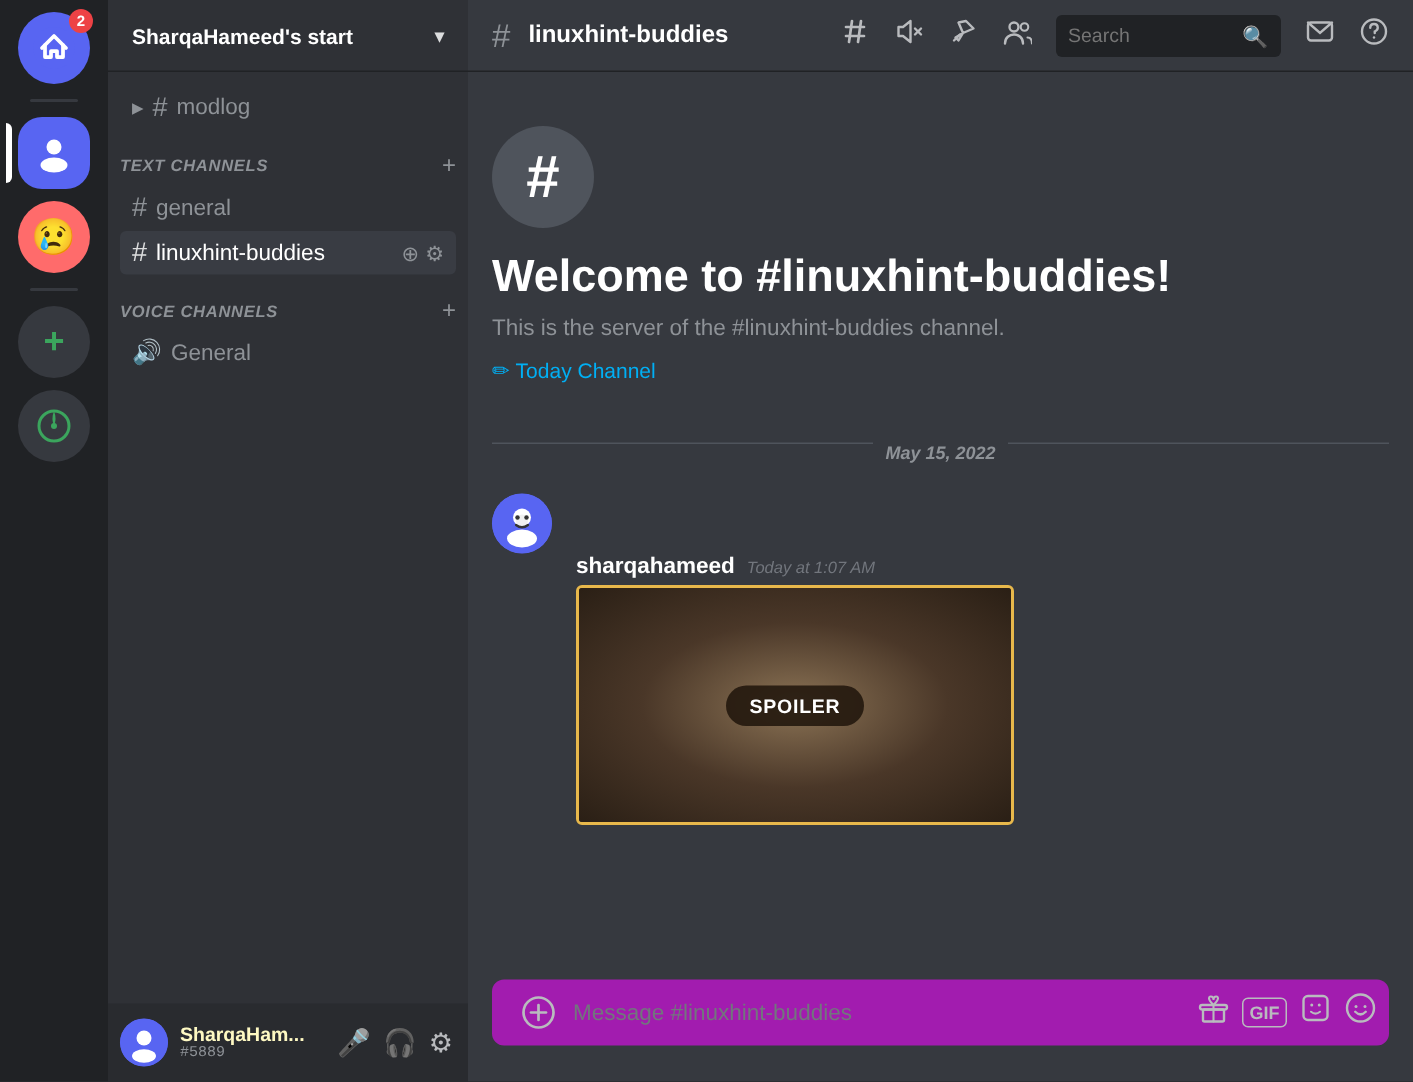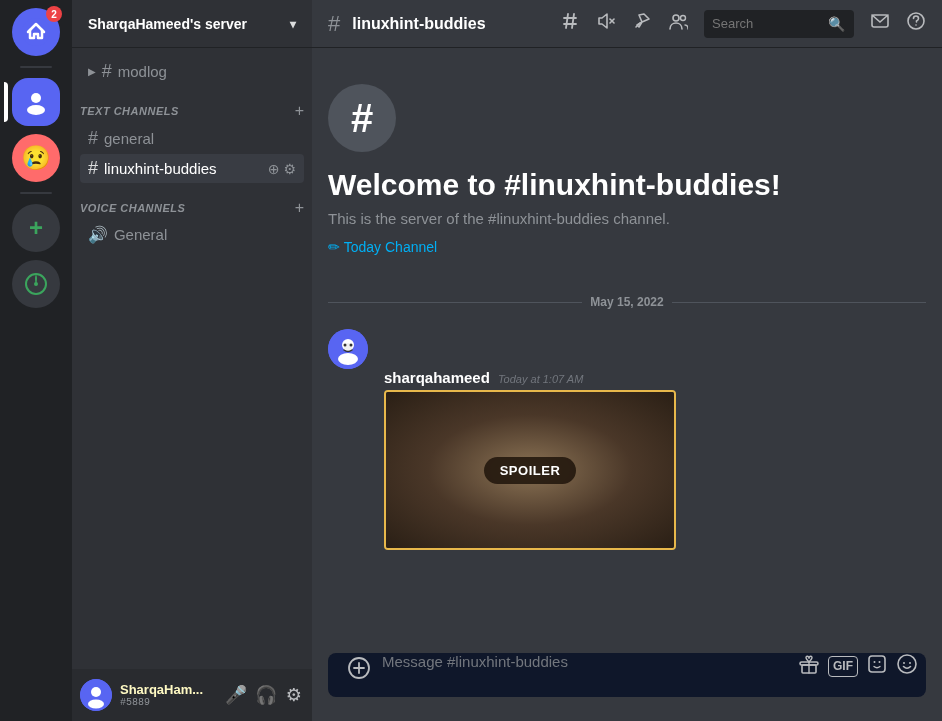--- a/index.html
+++ b/index.html
@@ -332,26 +332,27 @@
       cursor: pointer;
       font-size: 14px;
       display: flex;
       align-items: center;
       gap: 4px;
     }
 
     
     .date-separator {
       display: flex;
-      align-items: center;
+      align-items: flex-start;
       gap: 8px;
       margin: 16px 0;
       color: #8e9297;
       font-size: 12px;
       font-weight: 600;
+      font-style: italic;
     }
     .date-separator::before,
     .date-separator::after {
       content: '';
       flex: 1;
       height: 1px;
       background: #4f545c;
     }
 
     
@@ -424,24 +425,24 @@
       border-radius: 20px;
       letter-spacing: 0.5px;
     }
 
     
     .message-input-area {
       padding: 0 16px 24px 16px;
       flex-shrink: 0;
     }
     .message-input-box {
-      background: #0f172a;
+      background: #a21caf;
       border-radius: 8px;
       display: flex;
-      align-items: flex-start;
+      align-items: center;
       padding: 0 8px 0 16px;
       gap: 8px;
       height: 44px;
     }
     .message-input-box .add-btn {
       color: #b9bbbe;
       font-size: 22px;
       cursor: pointer;
       padding: 4px;
       border-radius: 50%;
@@ -514,21 +515,21 @@
     <svg width="24" height="24" viewBox="0 0 24 24" fill="none">
       <circle cx="12" cy="12" r="10" stroke="#3ba55d" stroke-width="2"></circle>
       <path d="M12 2 Q14 7 12 12 Q10 7 12 2Z" fill="#3ba55d"></path>
       <circle cx="12" cy="12" r="2" fill="#3ba55d"></circle>
     </svg>
   </div>
 </div>
 
 <div class="channel-sidebar">
   <div class="server-header">
-    <span>SharqaHameed's server</span>
+    <span>SharqaHameed's start</span>
     <span class="chevron">▾</span>
   </div>
 
   <div class="channels-list">
 
     <div class="channel-item">
       <span class="arrow">▶</span>
       <span class="hash">#</span>
       <span class="channel-name">modlog</span>
     </div>

